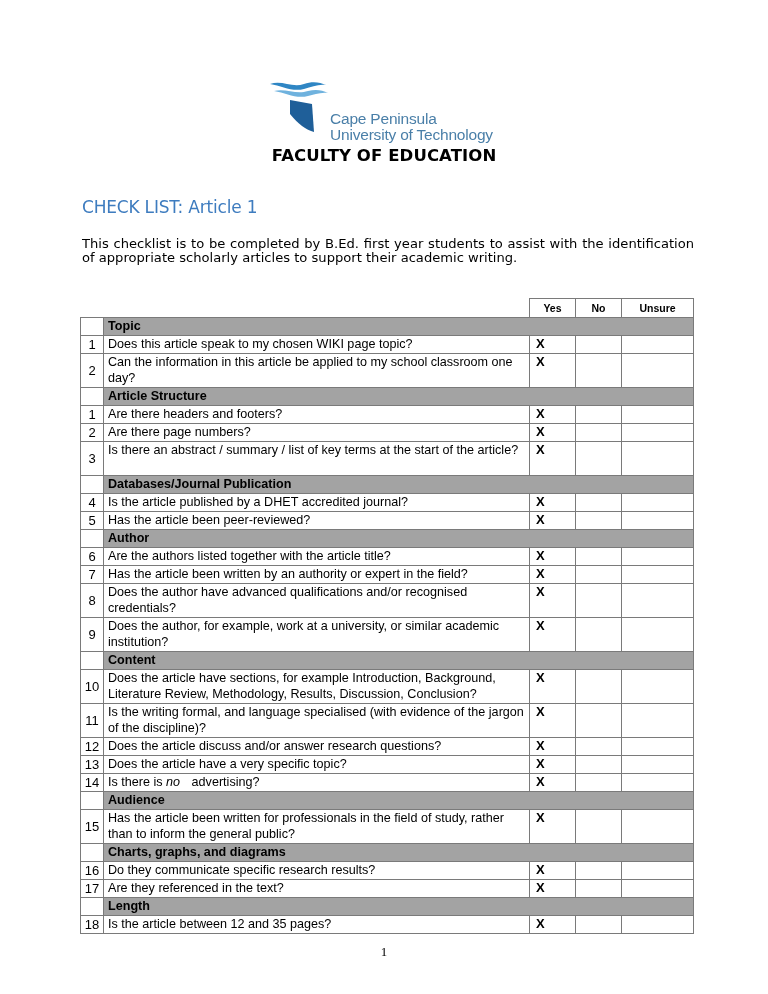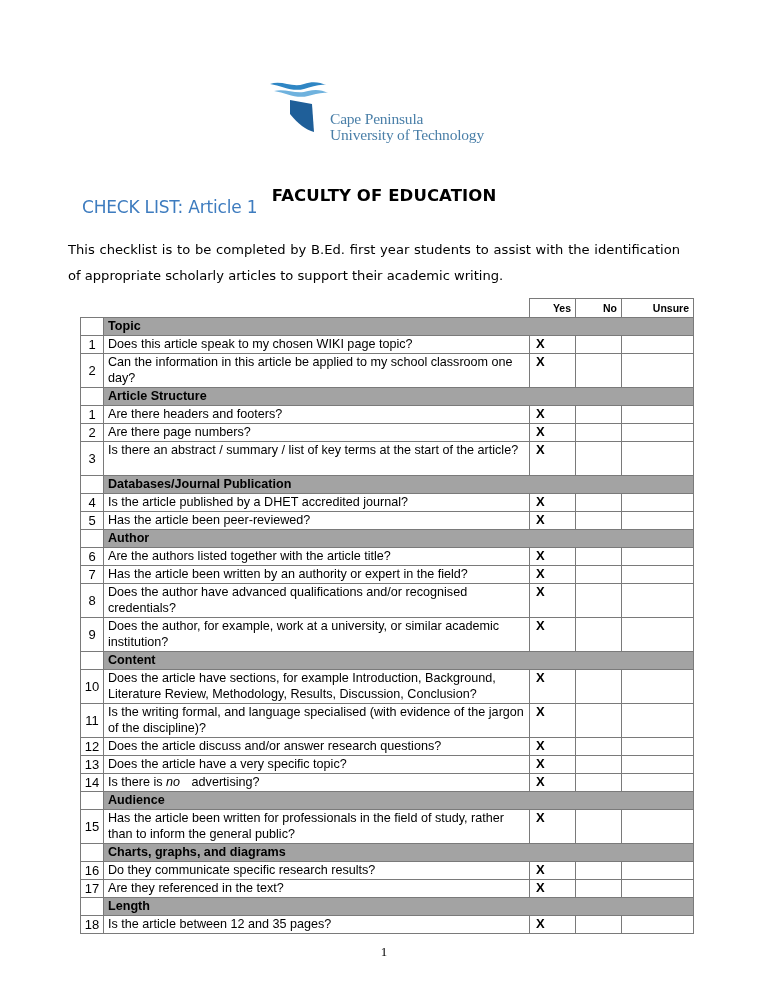--- a/index.html
+++ b/index.html
@@ -24,57 +24,56 @@
     }
     .logo svg {
       position: absolute;
       left: 0;
       top: 0;
     }
     .logo-text {
       position: absolute;
       left: 62px;
       top: 33px;
-      font-family: Liberation Serif, serif;
+      font-family: Liberation Sans, sans-serif;
       color: #4a7fa8;
       font-size: 15.5px;
       line-height: 16px;
       letter-spacing: -0.2px;
       white-space: nowrap;
     }
     .faculty {
       position: absolute;
       left: 0;
       width: 768px;
       top: 146px;
       text-align: center;
       font-family: "DejaVu Sans", sans-serif;
       font-weight: bold;
       font-size: 16.5px;
       letter-spacing: 0.1px;
-      margin-top: 40px;
     }
     .title {
       position: absolute;
       left: 82px;
       top: 197px;
       font-family: "DejaVu Sans", sans-serif;
       font-size: 17px;
       color: #3e7cbf;
       letter-spacing: -0.2px;
       text-align: center;
     }
     .intro {
       position: absolute;
-      left: 68px;
+      left: 82px;
       top: 237px;
       width: 612px;
       font-family: "DejaVu Sans", sans-serif;
       font-size: 13.1px;
-      line-height: 26px;
+      line-height: 14px;
       text-align: justify;
       text-align-last: left;
     }
     table.checklist {
       position: absolute;
       left: 80px;
       top: 298px;
       width: 613px;
       border-collapse: collapse;
       table-layout: fixed;
@@ -89,21 +88,21 @@
     }
     col.c-num { width: 23px; }
     col.c-q { width: 426px; }
     col.c-yes { width: 46px; }
     col.c-no { width: 46px; }
     col.c-uns { width: 72px; }
     tr.head-row td, tr.head-row th {
       height: 18px;
       font-size: 10.5px;
       font-weight: bold;
-      text-align: right;
+      text-align: center;
       vertical-align: middle;
     }
     tr.head-row td.blank {
       border-left: none;
       border-top: none;
       border-bottom: 1px solid #7a7a7a;
     }
     tr.section td {
       background: #a3a3a3;
       font-weight: bold;

